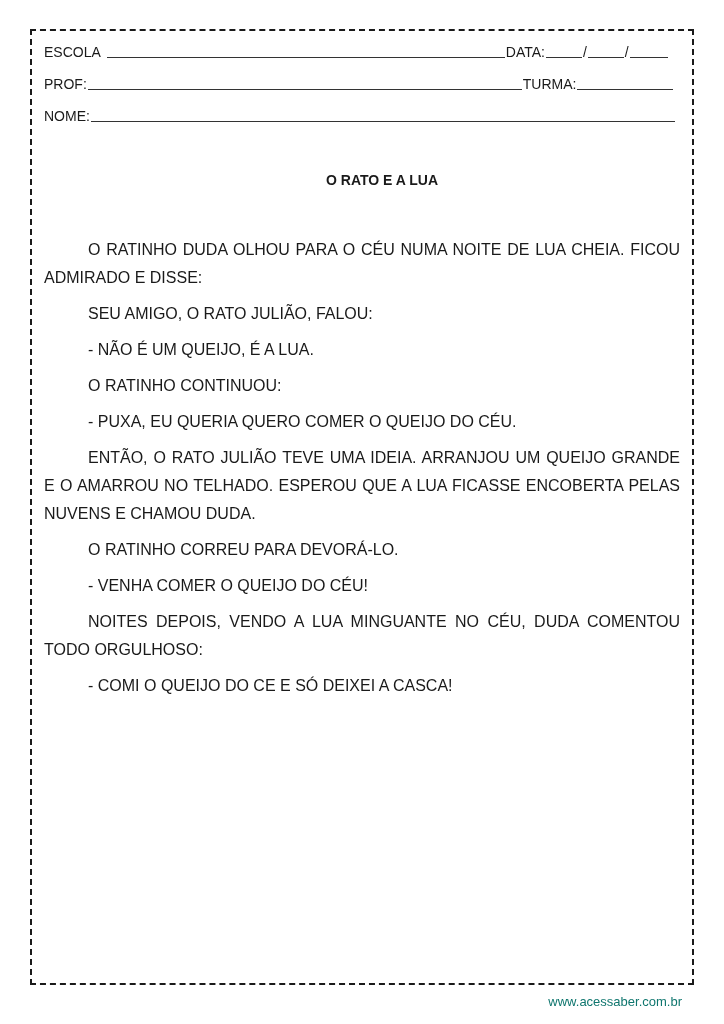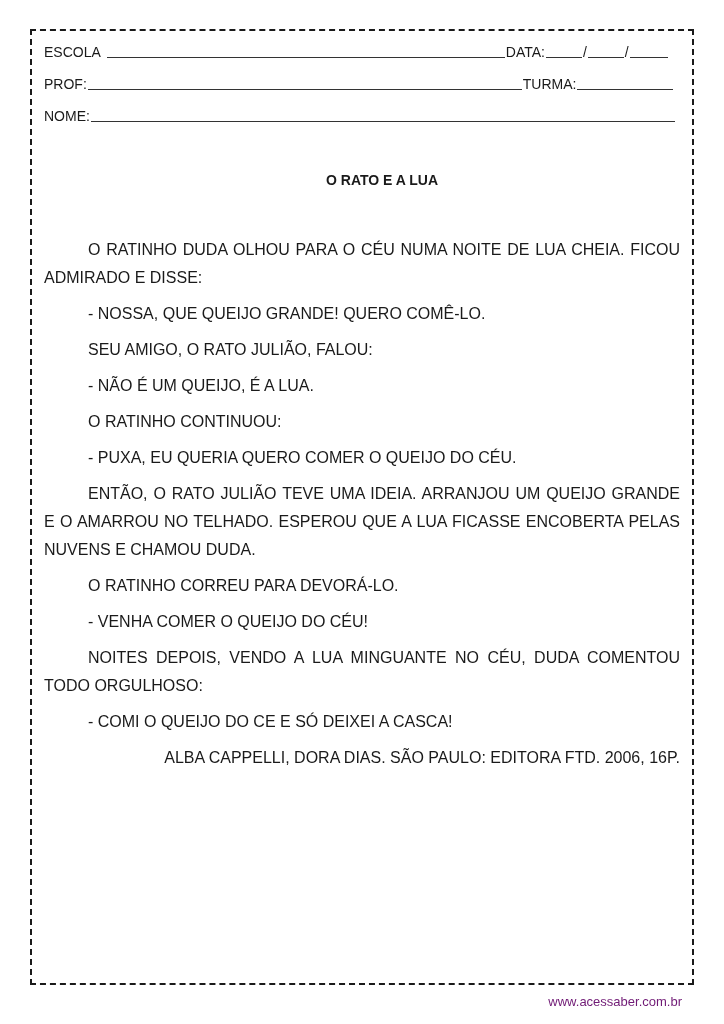--- a/index.html
+++ b/index.html
@@ -10,21 +10,21 @@
   .hdr-line { position:absolute; left:44px; font-size:14px; height:18px; line-height:18px;
               display:flex; align-items:flex-start; }
   .fill { border-bottom:1px solid #333; height:14px; margin:0 1px; }
   .title { position:absolute; top:172px; left:8px; width:724px; text-align:center;
            font-weight:bold; font-size:14px;padding-left:12px; }
   .body { position:absolute; left:44px; width:636px; top:236px; font-size:16px;
           line-height:28px; }
   .p { margin:0 0 8px 0; text-align:justify; text-indent:44px; }
   .p.d { text-indent:44px; }
   .cite { text-align:right; margin-top:0; }
-  .footer { position:absolute; right:42px; top:994px; font-size:13px; color:#701a75; }
+  .footer { position:absolute; right:42px; top:994px; font-size:13px; color:#0f766e; }
 </style>
 </head>
 <body>
 
 <div class="frame"></div>
 
 <div class="hdr-line" style="top:43px;">
   <span>ESCOLA</span>
   <span class="fill" style="width:398px;margin-left:6px;"></span>
   <span>DATA:</span>
@@ -44,26 +44,24 @@
 
 <div class="hdr-line" style="top:107px;">
   <span>NOME:</span>
   <span class="fill" style="width:584px;"></span>
 </div>
 
 <div class="title">O RATO E A LUA</div>
 
 <div class="body">
   <p class="p">O RATINHO DUDA OLHOU PARA O CÉU NUMA NOITE DE LUA CHEIA. FICOU ADMIRADO E DISSE:</p>
-  <p class="p d">- NOSSA, QUE QUEIJO GRANDE! QUERO COMÊ-LO.</p>
   <p class="p">SEU AMIGO, O RATO JULIÃO, FALOU:</p>
   <p class="p d">- NÃO É UM QUEIJO, É A LUA.</p>
   <p class="p">O RATINHO CONTINUOU:</p>
   <p class="p d">- PUXA, EU QUERIA QUERO COMER O QUEIJO DO CÉU.</p>
   <p class="p">ENTÃO, O RATO JULIÃO TEVE UMA IDEIA. ARRANJOU UM QUEIJO GRANDE E O AMARROU NO TELHADO. ESPEROU QUE A LUA FICASSE ENCOBERTA PELAS NUVENS E CHAMOU DUDA.</p>
   <p class="p">O RATINHO CORREU PARA DEVORÁ-LO.</p>
   <p class="p d">- VENHA COMER O QUEIJO DO CÉU!</p>
   <p class="p">NOITES DEPOIS, VENDO A LUA MINGUANTE NO CÉU, DUDA COMENTOU TODO ORGULHOSO:</p>
   <p class="p d">- COMI O QUEIJO DO CE E SÓ DEIXEI A CASCA!</p>
-  <p class="p cite">ALBA CAPPELLI, DORA DIAS. SÃO PAULO: EDITORA FTD. 2006, 16P.</p>
 </div>
 
 <div class="footer">www.acessaber.com.br</div>
 
 </body></html>

